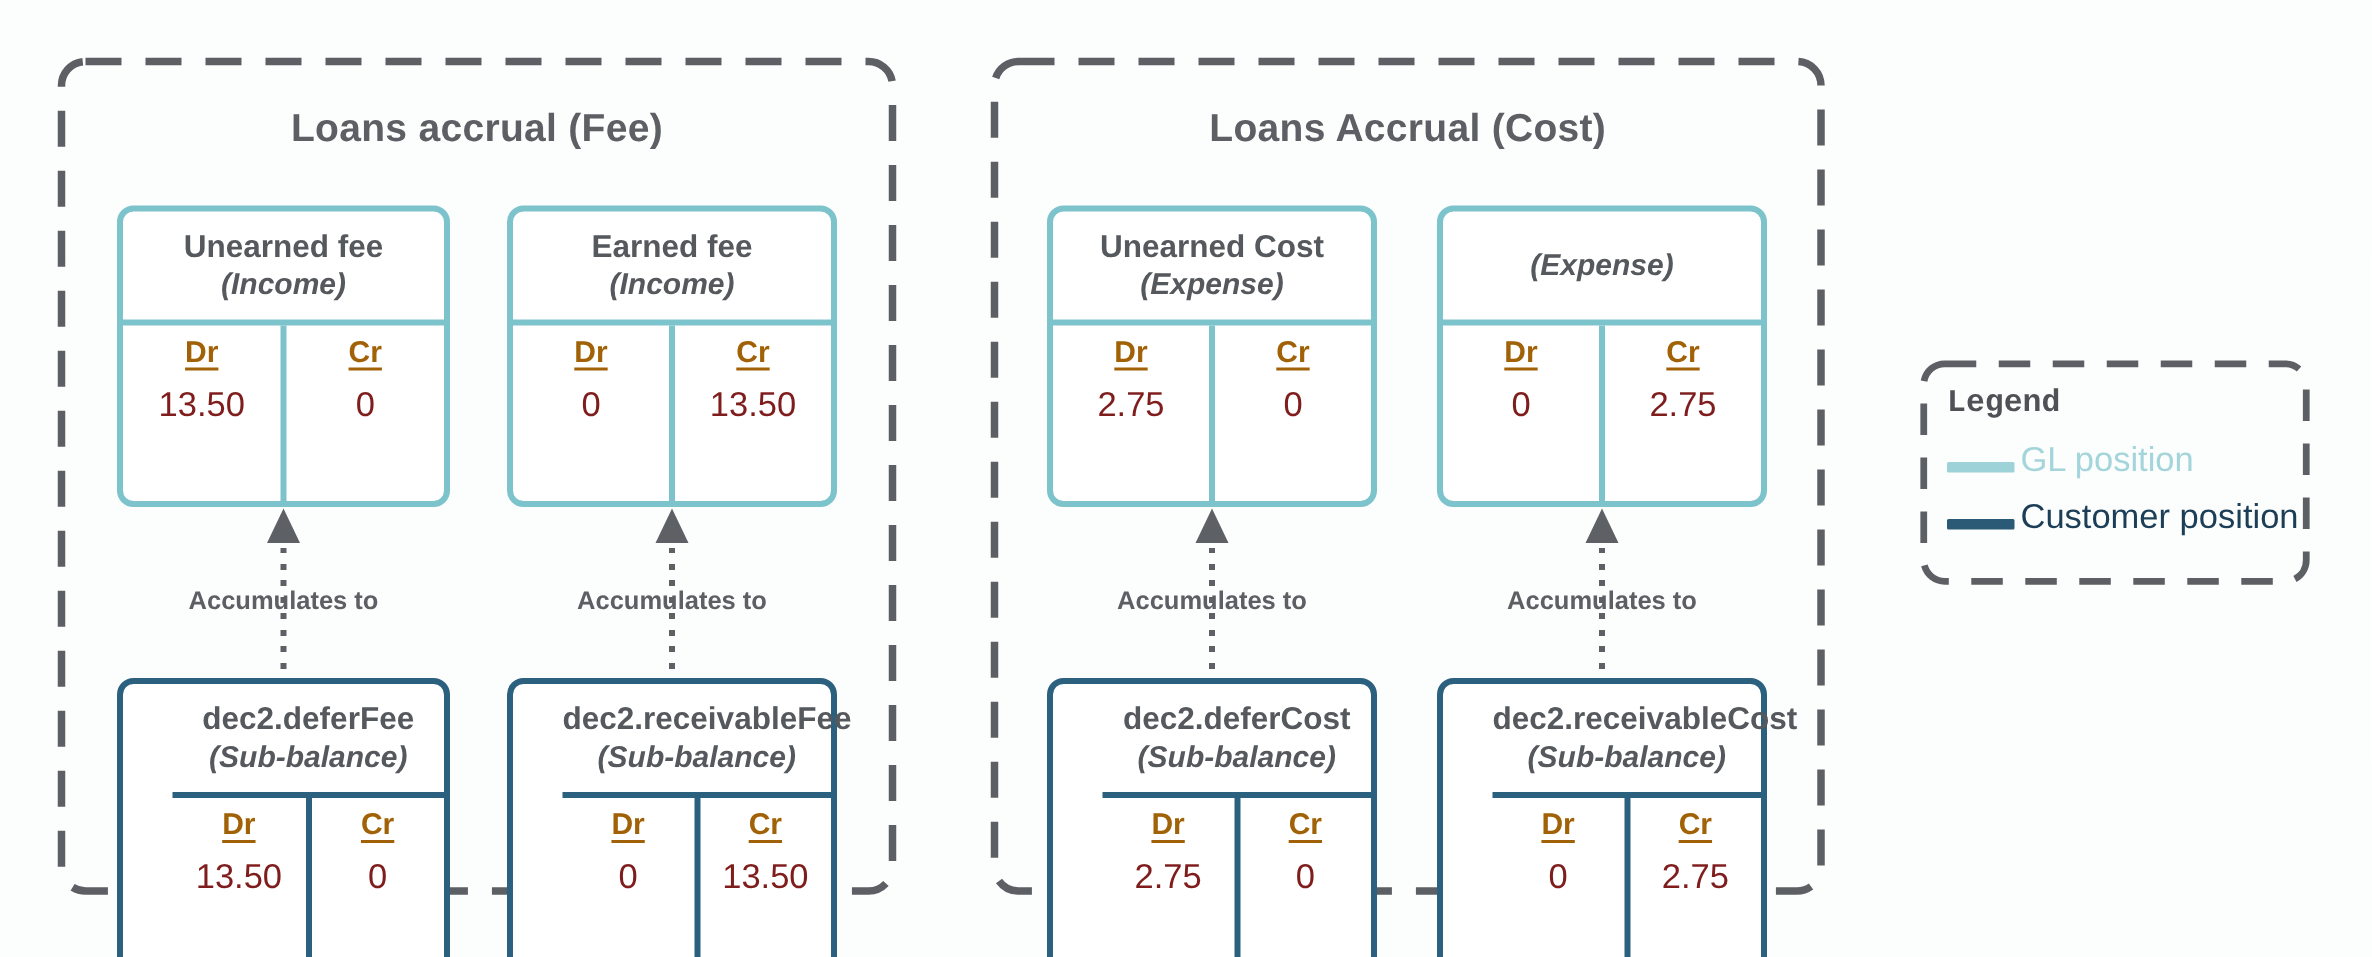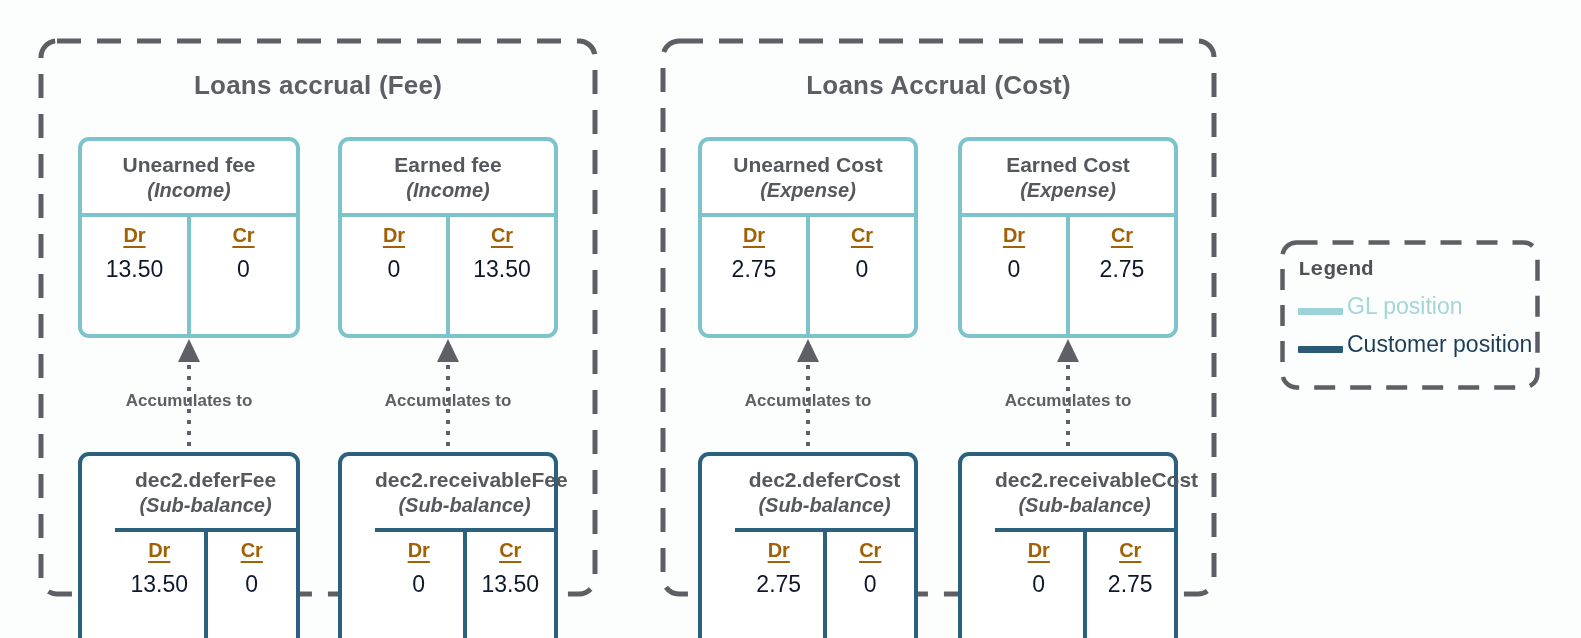--- a/index.html
+++ b/index.html
@@ -31,21 +31,21 @@
   .customer .account-header{border-bottom:4px solid #2b607e;}
   .account-name{font-size:21px;font-weight:700;color:#55585c;line-height:1.25;white-space:nowrap;}
   .account-type{font-size:20px;font-weight:700;font-style:italic;color:#55585c;line-height:1.2;}
 
   .account-cols{flex:1;display:flex;}
   .acol{flex:1;text-align:center;padding-top:7px;}
   .gl .acol + .acol{border-left:4px solid #7cc3cc;}
   .customer .acol + .acol{border-left:4px solid #2b607e;}
   .drcr{display:inline-block;font-size:20px;font-weight:700;color:#a16207;
         text-decoration:underline;text-underline-offset:4px;text-decoration-thickness:2px;}
-  .aval{margin-top:9px;font-size:23px;color:#0f172a;}
+  .aval{margin-top:9px;font-size:23px;color:#7f1d1d;}
 
   
   .flow-arrow{position:relative;height:114px;}
   .arrowhead{position:absolute;top:1px;left:50%;transform:translateX(-50%);
              width:0;height:0;border-left:11px solid transparent;border-right:11px solid transparent;
              border-bottom:23px solid #5d6165;}
   .dotline{position:absolute;top:27px;bottom:1px;left:50%;transform:translateX(-50%);width:4px;
            background:repeating-linear-gradient(to bottom,#5d6165 0 4px,transparent 4px 11px);}
   .arrow-label{position:absolute;top:53px;left:50%;transform:translateX(-50%);
                font-size:17px;font-weight:700;color:#5c6064;white-space:nowrap;}
@@ -192,21 +192,20 @@
             <span class="drcr">Cr</span>
             <div class="aval">0</div>
           </div>
         </div>
       </div>
     </div>
 
     <div class="flow-col col-d">
       <div class="account-table gl">
         <div class="account-header">
-          <div class="account-name">Earned Cost</div>
           <div class="account-type">(Expense)</div>
         </div>
         <div class="account-cols">
           <div class="acol">
             <span class="drcr">Dr</span>
             <div class="aval">0</div>
           </div>
           <div class="acol">
             <span class="drcr">Cr</span>
             <div class="aval">2.75</div>

